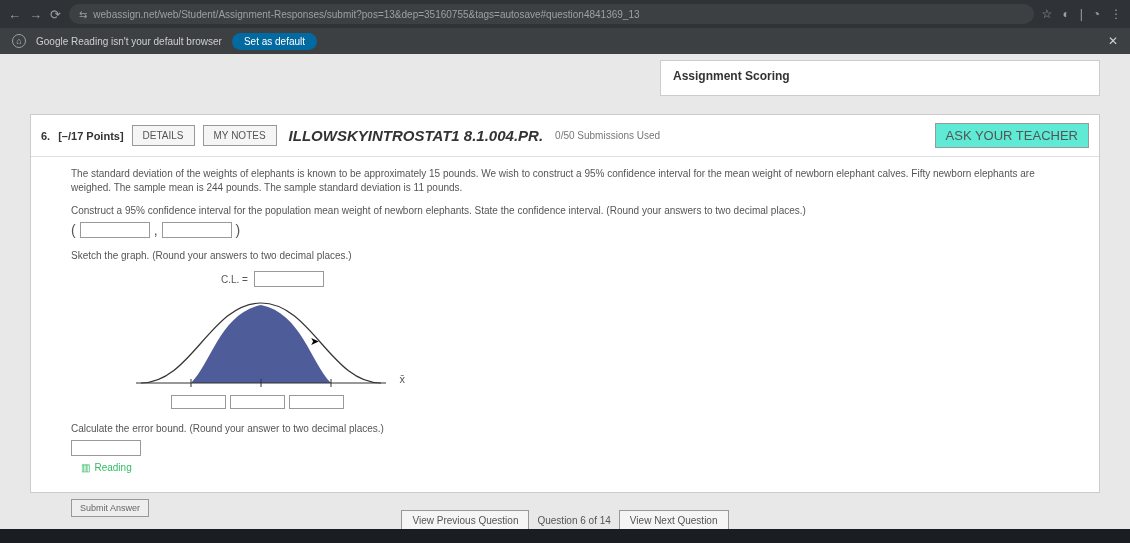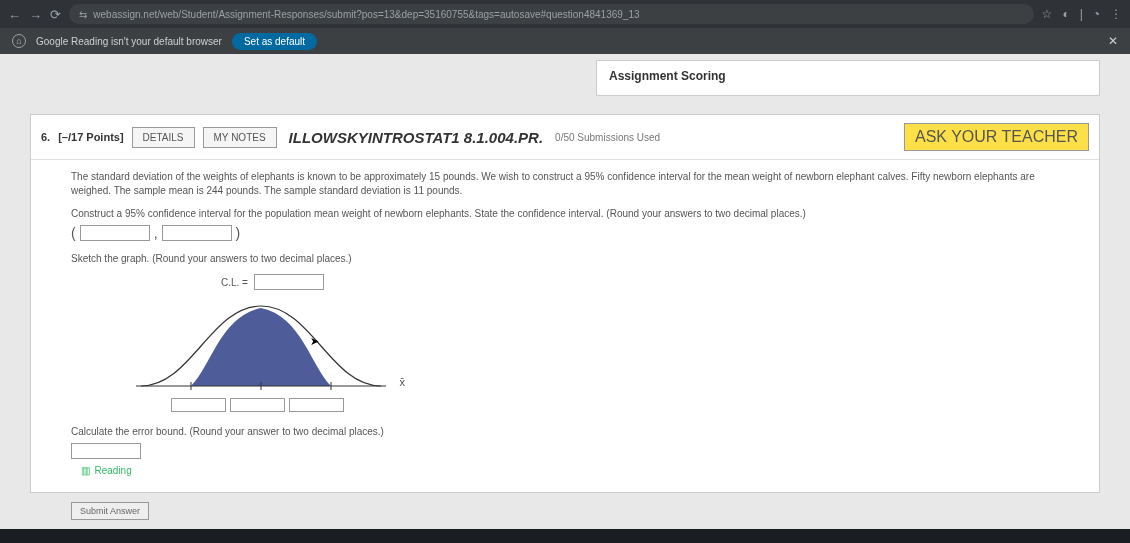--- a/index.html
+++ b/index.html
@@ -5,30 +5,30 @@
 * { margin:0; padding:0; box-sizing:border-box; font-family:Arial,sans-serif; }
 body { background:#2a2e35; width:1130px; height:543px; overflow:hidden; position:relative; }
 .browser-bar { background:#2f3338; height:28px; display:flex; align-items:center; padding:0 8px; gap:8px; }
 .nav-icon { color:#9aa0a6; font-size:13px; cursor:pointer; display:inline-flex; align-items:center; }
 .url-bar { flex:1; background:#3c4043; border-radius:12px; height:20px; display:flex; align-items:center; padding:0 10px; color:#9aa0a6; font-size:10px; gap:6px; }
 .top-icons { display:flex; gap:10px; color:#9aa0a6; font-size:12px; align-items:center; }
 .info-bar { background:#3c4043; height:26px; display:flex; align-items:center; padding:0 12px; color:#cfcfcf; font-size:10px; gap:10px; position:relative; }
 .set-default { background:#0369a1; color:#fff; border:none; border-radius:12px; padding:3px 12px; font-size:10px; cursor:pointer; }
 .close-info { position:absolute; right:12px; color:#cfcfcf; cursor:pointer; font-size:12px; }
 .page { background:#e8e8e8; position:absolute; top:54px; left:0; right:0; bottom:0; overflow:hidden; }
-.scoring-box { position:absolute; top:6px; right:30px; width:504px; background:#fff; border:1px solid #ccc; padding:8px 12px; }
+.scoring-box { position:absolute; top:6px; right:30px; width:440px; background:#fff; border:1px solid #ccc; padding:8px 12px; }
 .scoring-title { font-size:12px; font-weight:bold; margin-bottom:4px; color:#333; }
 .scoring-text { font-size:11px; color:#555; }
 .question-box { position:absolute; top:60px; left:30px; right:30px; bottom:50px; background:#fff; border:1px solid #ccc; }
 .q-header { display:flex; align-items:center; padding:8px 10px; border-bottom:1px solid #e0e0e0; gap:8px; }
 .points { font-size:11px; font-weight:bold; color:#333; }
 .hdr-btn { border:1px solid #999; background:#f5f5f5; padding:4px 10px; font-size:10px; color:#555; cursor:pointer; }
 .ref { font-size:15px; color:#333; font-weight:bold; margin-left:4px;font-style:italic; }
 .subs { font-size:10px; color:#777; margin-left:4px; }
-.ask-teacher { margin-left:auto; border:1px solid #999; background:#fde047; padding:4px 10px; font-size:16px; color:#555; cursor:pointer; }
+.ask-teacher { margin-left:auto; border:1px solid #999; background:#5eead4; padding:4px 10px; font-size:13px; color:#555; cursor:pointer; }
 .q-body { padding:10px 40px; font-size:10px; color:#555; }
 .problem-text { margin-bottom:8px; line-height:1.4; }
 .instruct { margin-top:10px; margin-bottom:6px; }
 .paren-row { display:flex; align-items:center; gap:4px; font-size:14px; color:#555; margin-bottom:12px; }
 .ans-input { width:70px; height:16px; border:1px solid #999; background:#fff; }
 .graph-area { margin:10px 0 0 60px; position:relative; width:280px; }
 .cl-row { display:flex; align-items:center; gap:6px; font-size:10px; margin-bottom:6px; margin-left:90px; }
 .curve-wrap { position:relative; width:260px; height:100px; }
 .curve-wrap svg { display:block; }
 .xbar { position:absolute; right:-14px; bottom:8px; font-size:11px; color:#555; }
@@ -126,17 +126,22 @@
 
       <div class="reading">
         <span>▥</span>
         <span>Reading</span>
       </div>
 
       <button class="submit-btn">Submit Answer</button>
     </div>
   </div>
 
+  <div class="footer-nav">
+    <button class="nav-btn">View Previous Question</button>
+    <span class="q-pos">Question 6 of 14</span>
+    <button class="nav-btn">View Next Question</button>
+  </div>
 
 </div>
 
 <span class="cursor">➤</span>
 <div class="taskbar"></div>
 
 </body></html>

